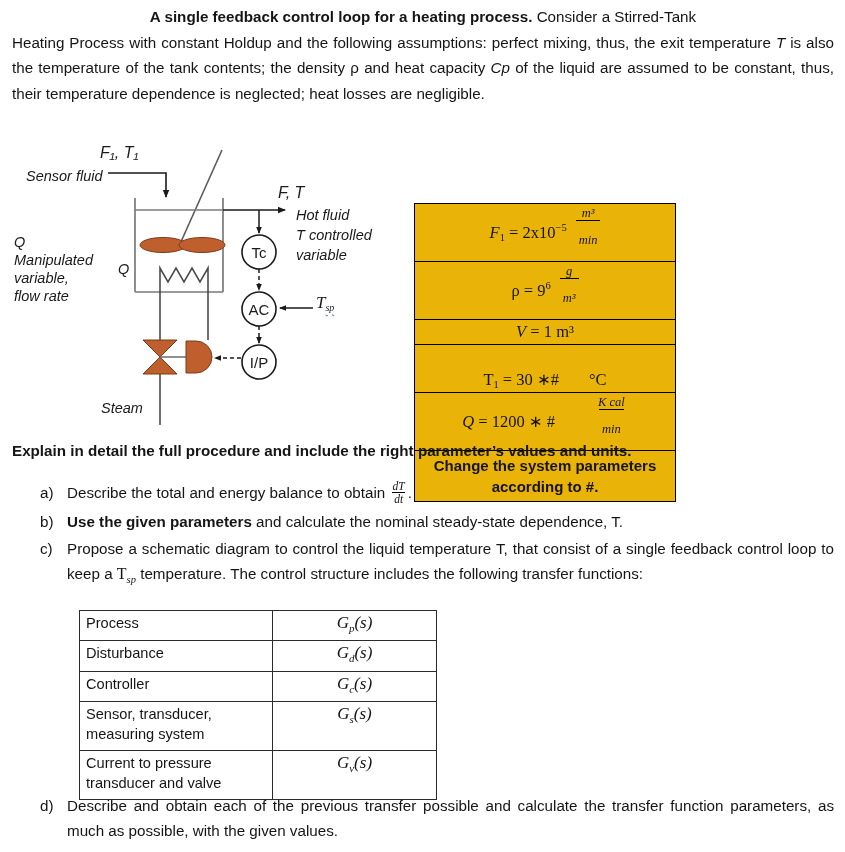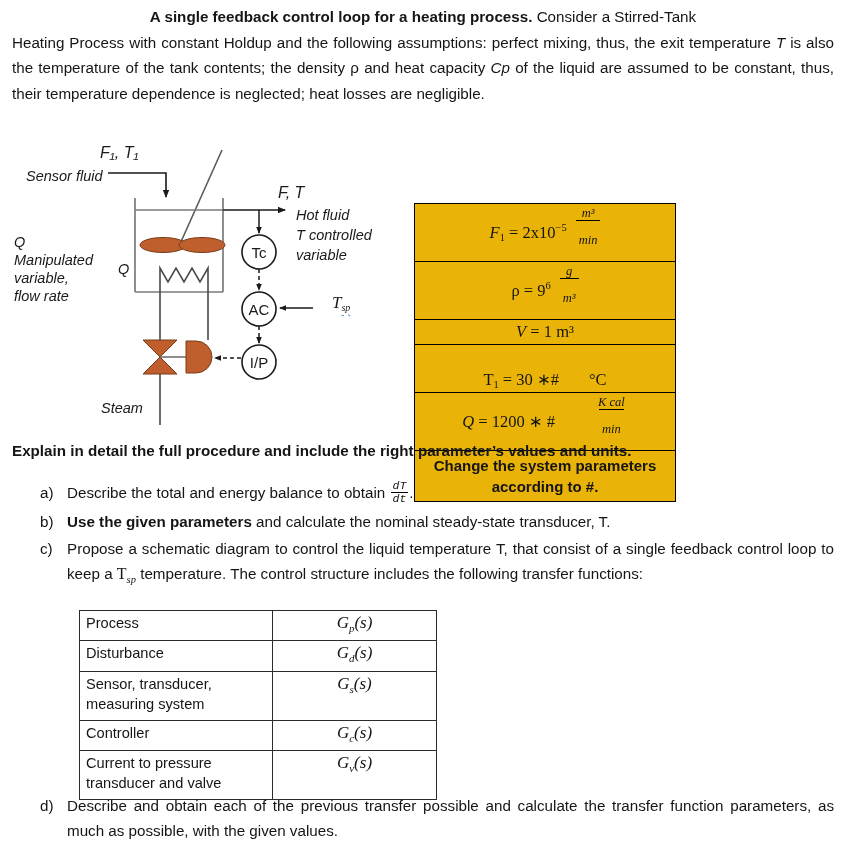--- a/index.html
+++ b/index.html
@@ -148,21 +148,21 @@
   .item .itext {
     flex: 1 1 auto;
     text-align: justify;
   }
   .item .itext b { font-weight: bold; }
   .ifrac {
     display: inline-flex;
     flex-direction: column;
     align-items: center;
     vertical-align: middle;
-    font-family: Liberation Mono, monospace;
+    font-family: Liberation Serif, serif;
     font-size: 11.5px;
     line-height: 1.1;
     font-style: italic;
     margin: 0 1px;
     position: relative;
     top: -1px;
   }
   .ifrac .den { border-top: 1.2px solid #000; padding: 0 2px; }
   .ifrac .num { padding: 0 2px; }
   .tsp {
@@ -302,21 +302,21 @@
     <div class="dlabel" style="left:26px; top:28px;">Sensor fluid</div>
 
     <div class="dlabel" style="left:14px; top:93px; line-height:18px;">Q<br>Manipulated<br>variable,<br>flow rate</div>
 
     <div class="dlabel" style="left:118px; top:121px;">Q</div>
 
     <div class="dlabel" style="left:278px; top:44px; font-size:16px;">F, T</div>
 
     <div class="dlabel" style="left:296px; top:65px; line-height:20px;">Hot fluid<br>T controlled<br>variable</div>
 
-    <div class="dlabel" style="left:316px; top:154px; font-family:'Liberation Serif',serif; font-size:17px;margin-left:16px;"><span>T</span><sub class="sp-underline">sp</sub></div>
+    <div class="dlabel" style="left:316px; top:154px; font-family:'Liberation Serif',serif; font-size:17px;"><span>T</span><sub class="sp-underline">sp</sub></div>
 
     <div class="dlabel" style="left:101px; top:260px;">Steam</div>
   </div>
 
   <table id="param-table">
     <tbody>
 
       <tr>
         <td>
           <span class="mrow">
@@ -389,46 +389,46 @@
     <div class="item">
       <span class="marker">a)</span>
       <span class="itext"><span>Describe the total and energy balance to obtain </span><span class="ifrac">
             <span class="num">dT</span>
             <span class="den">dt</span>
           </span><span>.</span></span>
     </div>
 
     <div class="item">
       <span class="marker">b)</span>
-      <span class="itext"><b>Use the given parameters</b><span> and calculate the nominal steady-state transducer, T.</span></span>
+      <span class="itext"><b>Use the given parameters</b><span> and calculate the nominal steady-state dependence, T.</span></span>
     </div>
 
     <div class="item">
       <span class="marker">c)</span>
       <span class="itext"><span>Propose a schematic diagram to control the liquid temperature T, that consist of a single feedback control loop to keep a </span><span class="tsp"><span>T</span><sub>sp</sub></span><span> temperature. The control structure includes the following transfer functions:</span></span>
     </div>
   </div>
 
   <table id="tf-table">
     <tbody>
       <tr>
         <td class="name">Process</td>
         <td class="tf"><span>G</span><sub>p</sub><span>(s)</span></td>
       </tr>
       <tr>
         <td class="name">Disturbance</td>
         <td class="tf"><span>G</span><sub>d</sub><span>(s)</span></td>
       </tr>
       <tr>
+        <td class="name">Controller</td>
+        <td class="tf"><span>G</span><sub>c</sub><span>(s)</span></td>
+      </tr>
+      <tr>
         <td class="name" style="height:44px;">Sensor, transducer, measuring system</td>
         <td class="tf"><span>G</span><sub>s</sub><span>(s)</span></td>
-      </tr>
-      <tr>
-        <td class="name">Controller</td>
-        <td class="tf"><span>G</span><sub>c</sub><span>(s)</span></td>
       </tr>
       <tr>
         <td class="name" style="height:44px;">Current to pressure transducer and valve</td>
         <td class="tf"><span>G</span><sub>v</sub><span>(s)</span></td>
       </tr>
     </tbody>
   </table>
 
   <div id="item-d">
     <div class="item">

